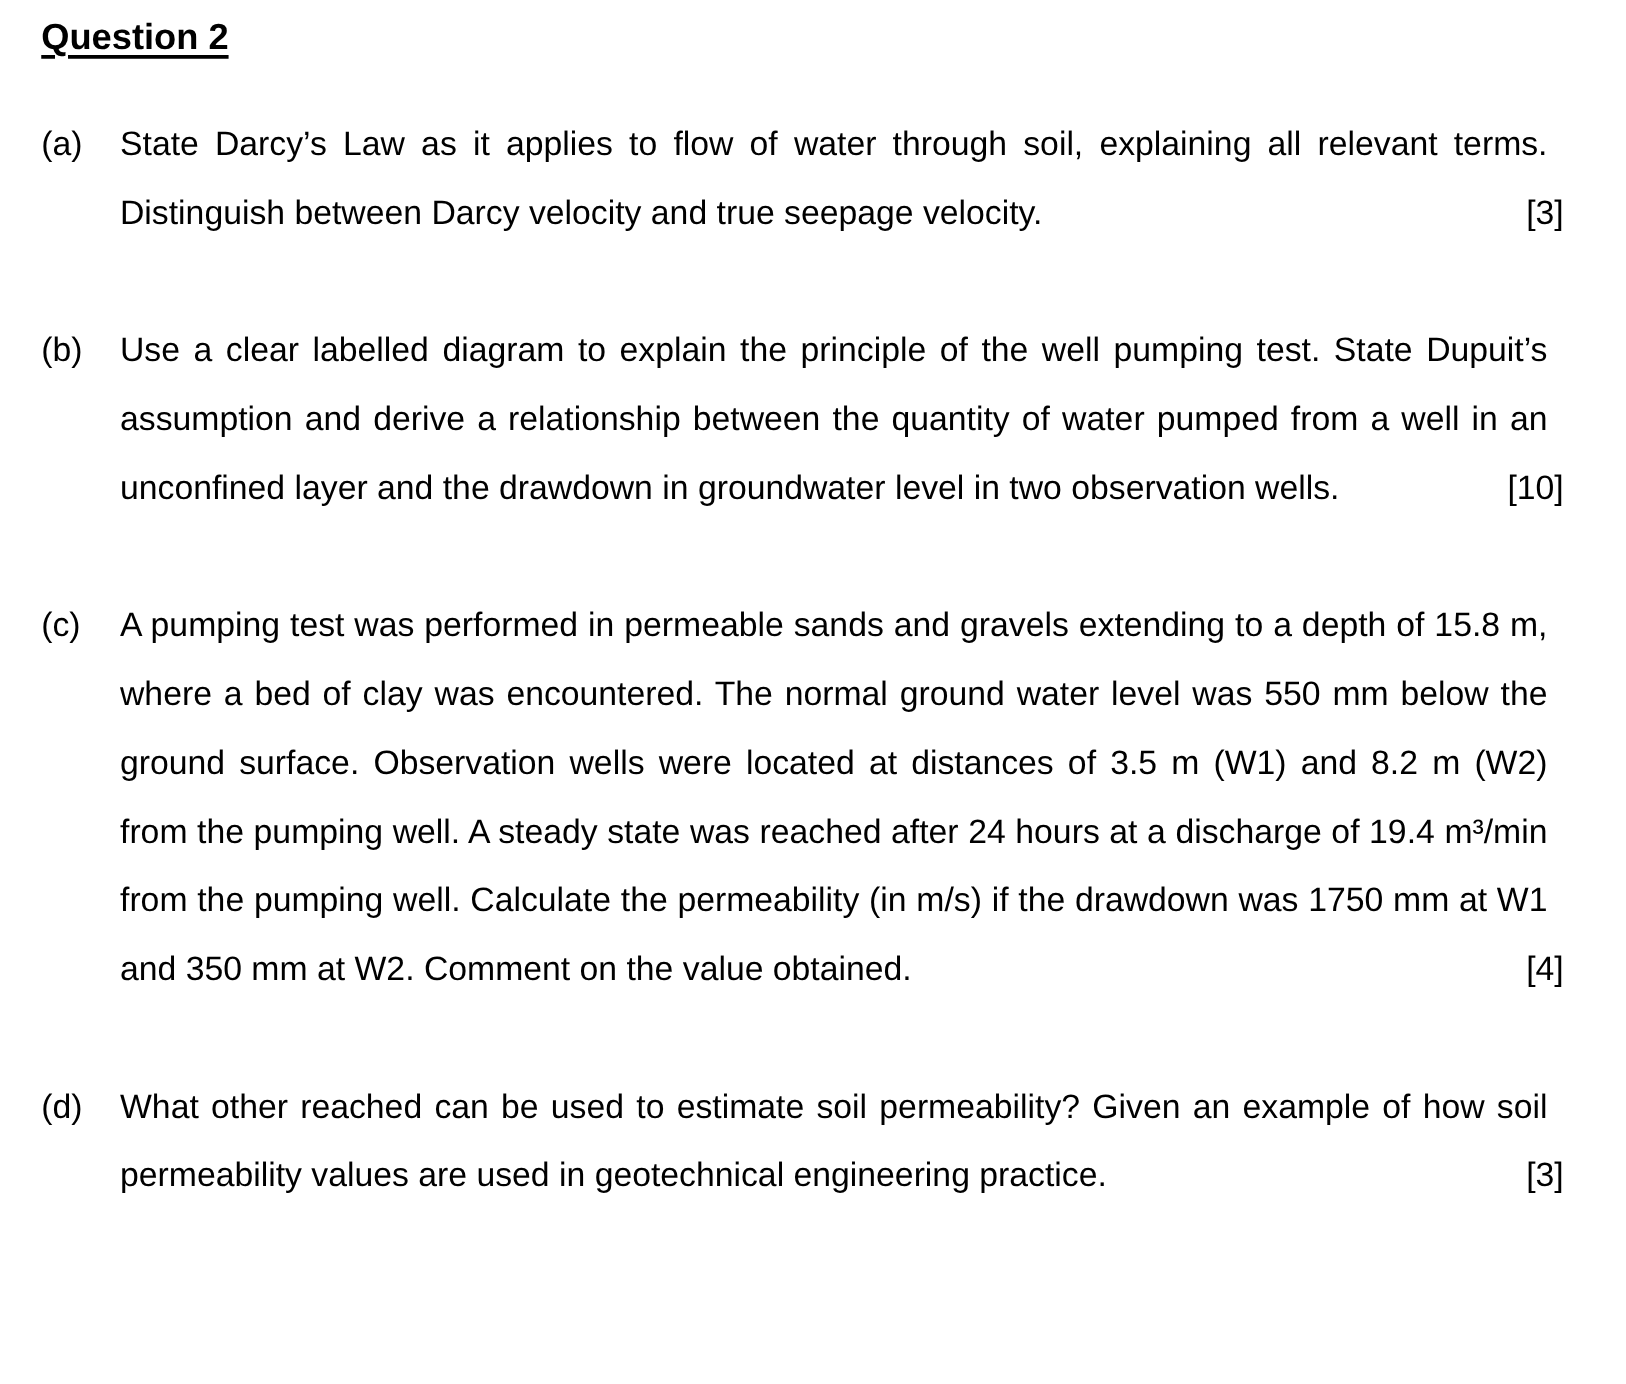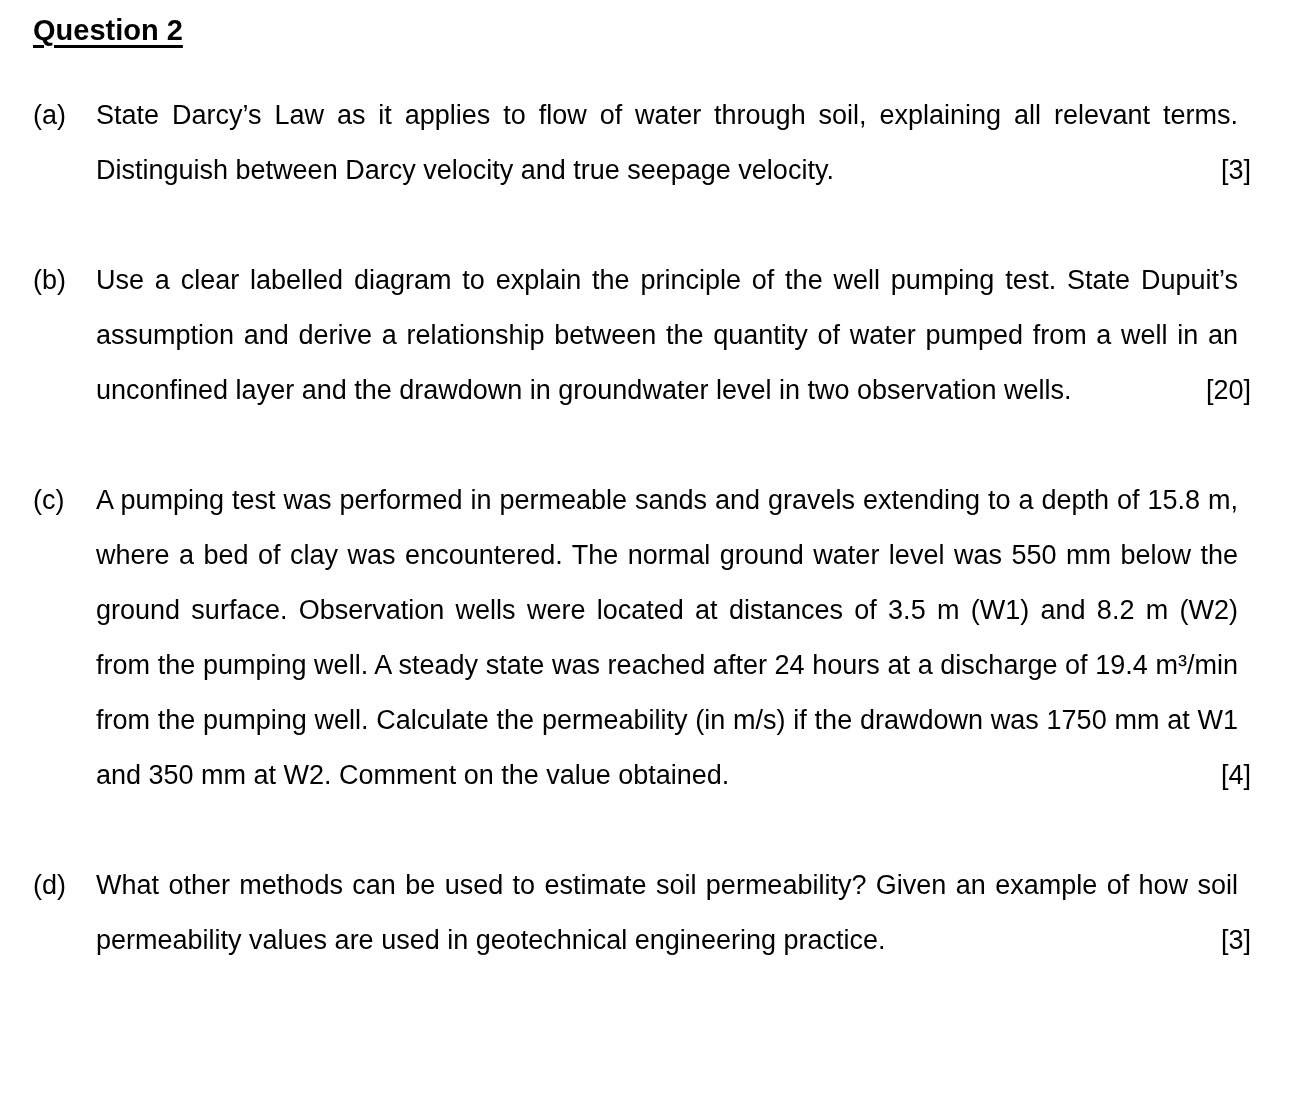--- a/index.html
+++ b/index.html
@@ -63,29 +63,29 @@
 
     <div class="part">
       <span class="part-label">(a)</span>
       <p class="part-text">State Darcy’s Law as it applies to flow of water through soil, explaining all relevant terms. Distinguish between Darcy velocity and true seepage velocity.</p>
       <span class="part-marks">[3]</span>
     </div>
 
     <div class="part">
       <span class="part-label">(b)</span>
       <p class="part-text">Use a clear labelled diagram to explain the principle of the well pumping test. State Dupuit’s assumption and derive a relationship between the quantity of water pumped from a well in an unconfined layer and the drawdown in groundwater level in two observation wells.</p>
-      <span class="part-marks">[20]</span>
+      <span class="part-marks">[10]</span>
     </div>
 
     <div class="part">
       <span class="part-label">(c)</span>
       <p class="part-text">A pumping test was performed in permeable sands and gravels extending to a depth of 15.8 m, where a bed of clay was encountered. The normal ground water level was 550 mm below the ground surface. Observation wells were located at distances of 3.5 m (W1) and 8.2 m (W2) from the pumping well. A steady state was reached after 24 hours at a discharge of 19.4 m³/min from the pumping well. Calculate the permeability (in m/s) if the drawdown was 1750 mm at W1 and 350 mm at W2. Comment on the value obtained.</p>
       <span class="part-marks">[4]</span>
     </div>
 
     <div class="part">
       <span class="part-label">(d)</span>
-      <p class="part-text">What other methods can be used to estimate soil permeability? Given an example of how soil permeability values are used in geotechnical engineering practice.</p>
+      <p class="part-text">What other reached can be used to estimate soil permeability? Given an example of how soil permeability values are used in geotechnical engineering practice.</p>
       <span class="part-marks">[3]</span>
     </div>
 
   </div>
 </div>
 
 </body></html>

